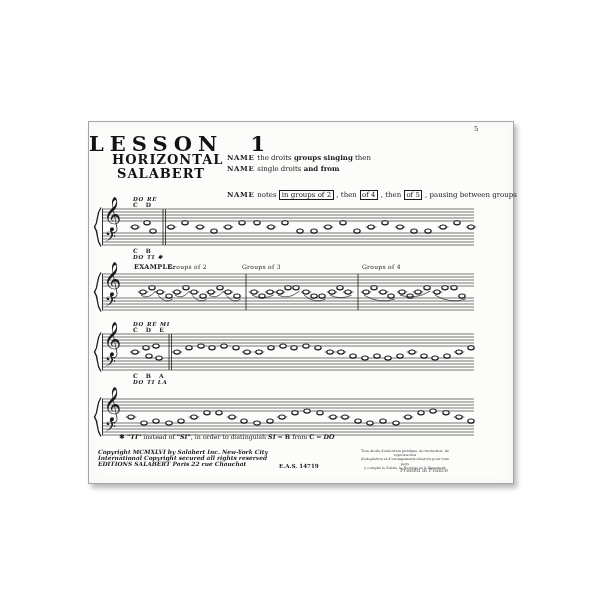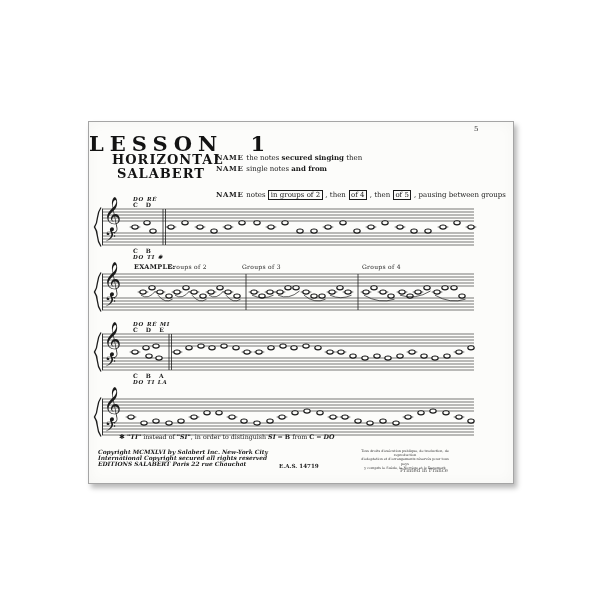--- a/index.html
+++ b/index.html
@@ -10,21 +10,21 @@
   .abs{position:absolute;}
   .page-number{left:385px;top:3px;font-size:7px;color:#333;}
   .title{left:0;right:0;top:9px;text-align:left;font-size:21px;font-weight:bold;
     letter-spacing:6px;word-spacing:14px;color:#131313;margin:0;}
   .heading{left:23px;top:31px;width:98px;text-align:center;font-weight:bold;
     font-size:13px;letter-spacing:1px;line-height:14px;color:#131313;}
   .instructions{left:127px;top:31px;width:290px;font-size:7px;color:#1a1a1a;}
   .instr-line{height:10.6px;white-space:nowrap;}
   .b{font-weight:bold;}
   .i{font-style:italic;}
-  .nm{letter-spacing:.6px;margin-right:3px;}
+  .nm{letter-spacing:.6px;margin-right:3px;padding-left:11px;}
   .box{display:inline-block;border:.8px solid #1a1a1a;padding:0 1.5px;margin:16px .5px;line-height:8px;}
   .u{}
   .music{left:0;top:0;width:424px;height:361px;}
   .footnote{left:30px;top:311px;font-size:6.3px;white-space:nowrap;color:#1a1a1a;}
   .sym{font-size:7px;}
   .imprint-left{left:9px;top:327px;font-size:5.9px;font-weight:bold;font-style:italic;
     line-height:6px;color:#1c1c1c;white-space:nowrap;}
   .plate{left:190px;top:341px;font-size:5.6px;font-weight:bold;color:#1c1c1c;}
   .imprint-right{left:268px;top:327px;width:96px;font-size:3.4px;line-height:4.2px;
     text-align:center;color:#3a3a3a;}
@@ -44,22 +44,22 @@
   <div class="abs page-number">5</div>
 
   <h1 class="abs title">LESSON 1</h1>
 
   <div class="abs heading">
     <div>HORIZONTAL</div>
     <div>SALABERT</div>
   </div>
 
   <div class="abs instructions">
-      <div class="instr-line"><span class="b nm">NAME</span><span>the notes </span><span class="b">secured singing</span><span> then</span></div>
-      <div class="instr-line"><span class="b nm">NAME</span><span>single notes </span><span class="b">and from</span></div>
+      <div class="instr-line"><span class="b nm">NAME</span><span>the droits </span><span class="b">groups singing</span><span> then</span></div>
+      <div class="instr-line"><span class="b nm">NAME</span><span>single droits </span><span class="b">and from</span></div>
       <div class="instr-line"><span class="b nm">NAME</span><span>notes </span><span class="box">in groups of 2</span><span> , then </span><span class="box">of 4</span><span> , then </span><span class="box">of 5</span><span> , </span><span class="u">pausing between groups</span></div>
     </div>
 
   <svg id="music" class="abs music" viewBox="0 0 424 361">
       <g>
         <line x1="13.5" y1="87" x2="385" y2="87" stroke="#1c1c1c" stroke-width="0.6"></line>
         <line x1="13.5" y1="111" x2="385" y2="111" stroke="#1c1c1c" stroke-width="0.6"></line>
         <line x1="13.5" y1="90" x2="385" y2="90" stroke="#1c1c1c" stroke-width="0.6"></line>
         <line x1="13.5" y1="114" x2="385" y2="114" stroke="#1c1c1c" stroke-width="0.6"></line>
         <line x1="13.5" y1="93" x2="385" y2="93" stroke="#1c1c1c" stroke-width="0.6"></line>

